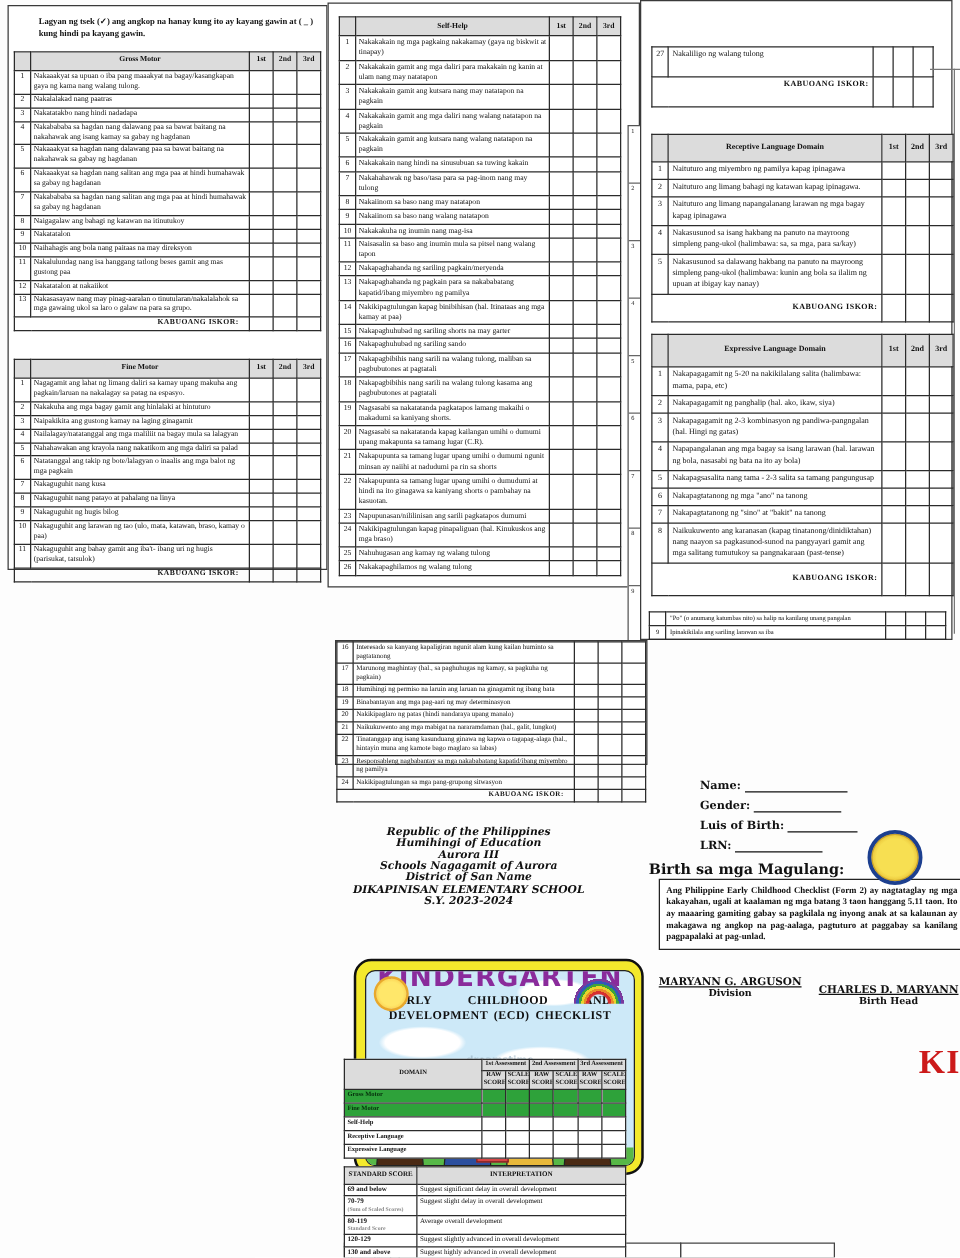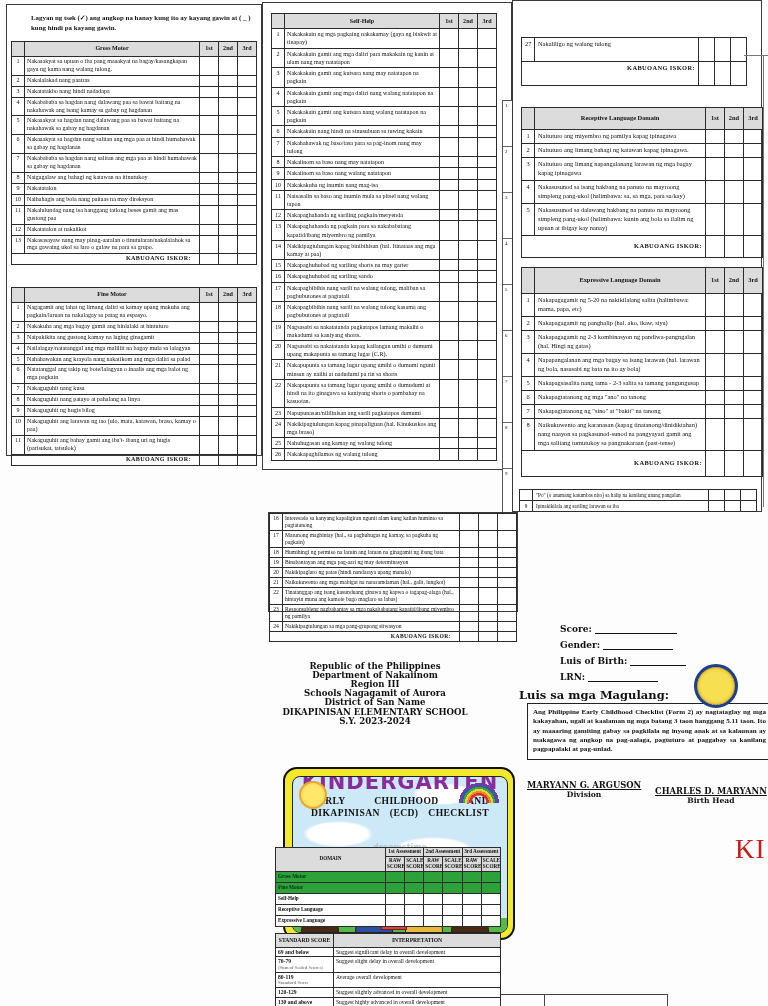--- a/index.html
+++ b/index.html
@@ -21,21 +21,21 @@
   .p3 .ck{font-size:6.4px;line-height:1.4;}
   .p3 .ck td{padding:2px 3px;}
   .p3 .mini td{height:24px;}
   .panel-t .ck{font-size:5.6px;line-height:1.25;}
   .partial .ck{font-size:5.2px;line-height:1.2;}
 
   .instruction{position:absolute;left:24px;top:8px;width:226px;font-size:6.9px;font-weight:bold;line-height:1.45;}
 
   .school{position:absolute;left:258px;top:662px;width:234px;text-align:center;
           font-family:"DejaVu Serif",serif;font-weight:bold;}
-  .school div{font-size:8.6px;line-height:1.06;}
+  .school div{font-size:8.6px;line-height:1.06;font-style:italic;}
 
   
   .cover{position:absolute;left:283px;top:767px;width:214px;height:155px;background:#f3e92c;
          border:2px solid #111;border-radius:14px;padding:7px;z-index:1;}
   .cover-inner{position:relative;width:100%;height:100%;border:1.5px solid #222;border-radius:8px;overflow:hidden;
          background:#cde9f8;
          background-image:radial-gradient(closest-side,#fff 85%,rgba(255,255,255,0) 100%),
                           radial-gradient(closest-side,#fff 85%,rgba(255,255,255,0) 100%),
                           radial-gradient(closest-side,#fff 85%,rgba(255,255,255,0) 100%);
          background-size:70px 26px,60px 22px,80px 26px;
@@ -79,21 +79,21 @@
   .fields .line{display:inline-block;border-bottom:1px solid #111;height:8px;vertical-align:bottom;margin-left:3px;}
   .seal{position:absolute;left:694px;top:664px;width:38px;height:38px;border-radius:50%;
         border:3px solid #1c3f8f;background:radial-gradient(#f7df52 55%,#e9c53a 70%,#2c55a5 72%,#f7df52 78%);
         box-shadow:0 0 0 1px #c9a22c inset;z-index:3;}
   .para-head{position:absolute;left:519px;top:688px;font-size:11.5px;font-weight:bold;font-family:"DejaVu Serif",serif;}
   .note-box{position:absolute;left:527px;top:703px;width:233px;border:1.2px solid #222;padding:4px 5px;
         font-size:7.1px;font-weight:bold;line-height:1.32;text-align:justify;background:#fff;}
   .sig{position:absolute;font-family:"DejaVu Serif",serif;font-weight:bold;}
   .sig .nm{font-size:8.4px;text-decoration:underline;}
   .sig .rl{font-size:7.6px;text-align:center;font-weight:bold;}
-  .redtxt{position:absolute;left:735px;top:834px;font-size:27px;font-weight:normal;color:#cc1a1a;
+  .redtxt{position:absolute;left:735px;top:834px;font-size:27px;font-weight:bold;color:#cc1a1a;
         font-family:"Liberation Serif",serif;letter-spacing:1px;white-space:nowrap;}
 
   .strip{position:absolute;left:502px;top:100px;width:12px;height:414px;background:#fff;
         border:1px solid #555;z-index:0;font-size:5px;}
   .strip div{height:46px;border-bottom:1px solid #666;text-align:left;padding:2px 0 0 2px;box-sizing:border-box;}
   .vline{position:absolute;left:763px;top:55px;width:1px;height:452px;background:#777;}
   .hline{position:absolute;left:744px;top:55px;width:24px;height:1px;background:#777;}
 </style>
 </head>
 <body>
@@ -907,35 +907,35 @@
           <td></td>
             <td></td>
             <td></td>
         </tr>
       </tbody>
     </table>
   </div>
 
   <div class="school">
       <div>Republic of the Philippines</div>
-      <div>Department of Nakaiinom</div>
-      <div>Region III</div>
+      <div>Humihingi of Education</div>
+      <div>Aurora III</div>
       <div>Schools Nagagamit of Aurora</div>
       <div>District of San Name</div>
       <div>DIKAPINISAN ELEMENTARY SCHOOL</div>
       <div>S.Y. 2023-2024</div>
     </div>
 
   <div class="cover">
     <div class="cover-inner">
       <div class="sun"></div>
       <div class="rainbow"></div>
       <div class="arc-title">KINDERGARTEN</div>
       <div class="cover-line">EARLY CHILDHOOD AND</div>
-      <div class="cover-line">DIKAPINISAN (ECD) CHECKLIST</div>
+      <div class="cover-line">DEVELOPMENT (ECD) CHECKLIST</div>
       <div class="watermark">dreamstime</div>
       <div class="grass">
         <div class="dome d1"></div>
         <div class="dome d2"></div>
         <div class="dome d3"></div>
         <div class="dome d4"></div>
         <div class="house"></div>
       </div>
     </div>
   </div>
@@ -1061,28 +1061,28 @@
   <div class="grid-bottom">
     <div></div>
       <div></div>
       <div></div>
       <div></div>
       <div></div>
       <div></div>
   </div>
 
   <div class="fields">
-    <div class="row"><span>Score:</span><span class="line" style="width:82px;"></span></div>
+    <div class="row"><span>Name:</span><span class="line" style="width:82px;"></span></div>
     <div class="row"><span>Gender:</span><span class="line" style="width:70px;"></span></div>
     <div class="row"><span>Luis of Birth:</span><span class="line" style="width:56px;"></span></div>
     <div class="row"><span>LRN:</span><span class="line" style="width:70px;"></span></div>
   </div>
 
   <div class="seal"></div>
-  <div class="para-head">Luis sa mga Magulang:</div>
+  <div class="para-head">Birth sa mga Magulang:</div>
   <div class="note-box">Ang Philippine Early Childhood Checklist (Form 2) ay nagtataglay ng mga kakayahan, ugali at kaalaman ng mga batang 3 taon hanggang 5.11 taon. Ito ay maaaring gamiting gabay sa pagkilala ng inyong anak at sa kalaunan ay makagawa ng angkop na pag-aalaga, pagtuturo at paggabay sa kanilang pagpapalaki at pag-unlad.</div>
 
   <div class="sig" style="left:527px;top:780px;">
     <div class="nm">MARYANN G. ARGUSON</div>
     <div class="rl">Division</div>
   </div>
   <div class="sig" style="left:655px;top:786px;">
     <div class="nm">CHARLES D. MARYANN</div>
     <div class="rl">Birth Head</div>
   </div>

